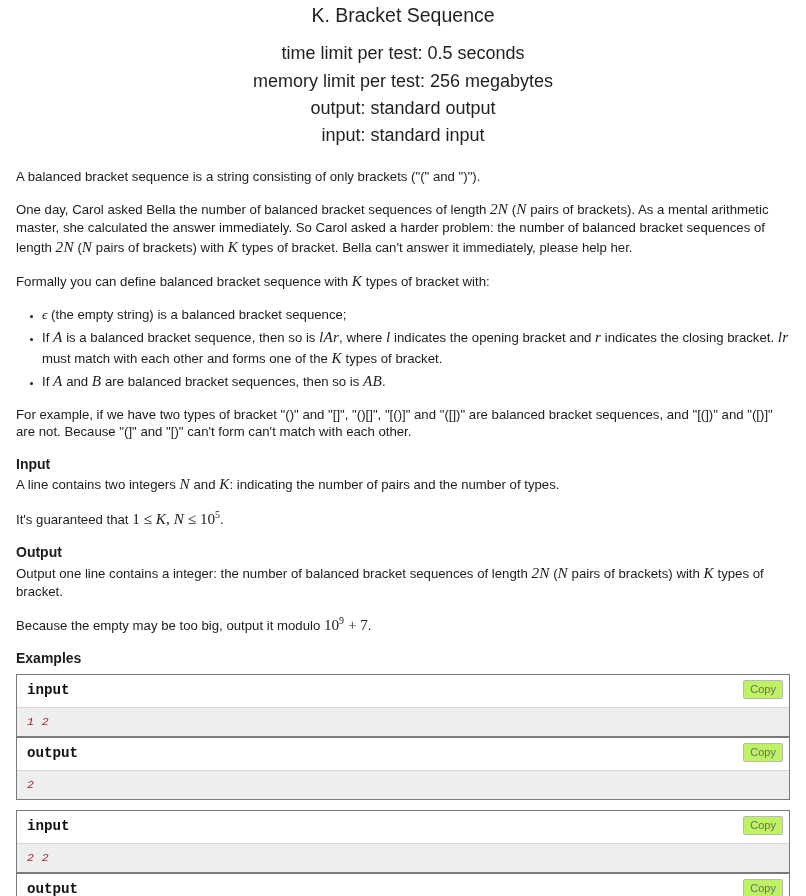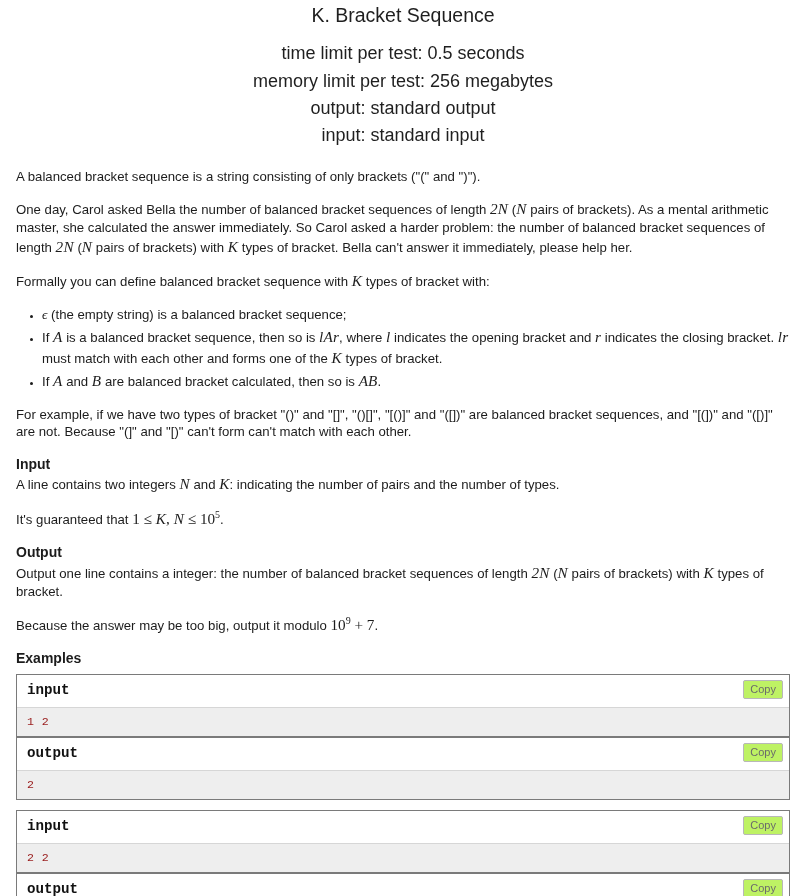--- a/index.html
+++ b/index.html
@@ -141,20 +141,21 @@
     background: #eeeeee;
     border-bottom: 1px solid #7a7a7a;
     font-family: "Liberation Mono", monospace;
     font-size: 11.6px;
     color: #9b2020;
     padding: 5px 10px 6px 10px;
     line-height: 1.5;
     white-space: pre;
     letter-spacing: .4px;
     min-height: 14px;
+    font-style: italic;
   }
   .io-title.out-title { border-top: 1px solid #7a7a7a; }
 </style>
 </head>
 <body>
 
 <div class="problem">
 
   <div class="header">
     <div class="title">K. Bracket Sequence</div>
@@ -179,42 +180,42 @@
     </p>
 
     <ul class="rules">
       <li>
         <span class="eps">ϵ</span><span> (the empty string) is a balanced bracket sequence;</span>
       </li>
       <li>
         <span>If </span><span class="m">A</span><span> is a balanced bracket sequence, then so is </span><span class="m">lAr</span><span>, where </span><span class="m">l</span><span> indicates the opening bracket and </span><span class="m">r</span><span> indicates the closing bracket. </span><span class="m">lr</span><span> must match with each other and forms one of the </span><span class="m">K</span><span> types of bracket.</span>
       </li>
       <li>
-        <span>If </span><span class="m">A</span><span> and </span><span class="m">B</span><span> are balanced bracket calculated, then so is </span><span class="m">AB</span><span>.</span>
+        <span>If </span><span class="m">A</span><span> and </span><span class="m">B</span><span> are balanced bracket sequences, then so is </span><span class="m">AB</span><span>.</span>
       </li>
     </ul>
 
     <p class="para">
       <span>For example, if we have two types of bracket "()" and "[]", "()[]", "[()]" and "([])" are balanced bracket sequences, and "[(])" and "([)]" are not. Because "(]" and "[)" can't form can't match with each other.</span>
     </p>
 
     <div class="section-title input-t">Input</div>
     <p class="para">
       <span>A line contains two integers </span><span class="m">N</span><span> and </span><span class="m">K</span><span>: indicating the number of pairs and the number of types.</span>
     </p>
     <p class="para">
       <span>It's guaranteed that </span><span class="mr">1 ≤ </span><span class="m">K</span><span class="mr">, </span><span class="m">N</span><span class="mr"> ≤ 10</span><span class="mr"><sup>5</sup></span><span>.</span>
     </p>
 
     <div class="section-title output-t">Output</div>
     <p class="para">
       <span>Output one line contains a integer: the number of balanced bracket sequences of length </span><span class="m">2N</span><span> (</span><span class="m">N</span><span> pairs of brackets) with </span><span class="m">K</span><span> types of bracket.</span>
     </p>
     <p class="para">
-      <span>Because the answer may be too big, output it modulo </span><span class="mr">10</span><span class="mr"><sup>9</sup></span><span class="mr"> + 7</span><span>.</span>
+      <span>Because the empty may be too big, output it modulo </span><span class="mr">10</span><span class="mr"><sup>9</sup></span><span class="mr"> + 7</span><span>.</span>
     </p>
 
     <div class="examples-title">Examples</div>
   </div>
 
   <div class="sample-tests">
 
     <div class="sample-test">
       <div class="io-title">
         <span>input</span>

